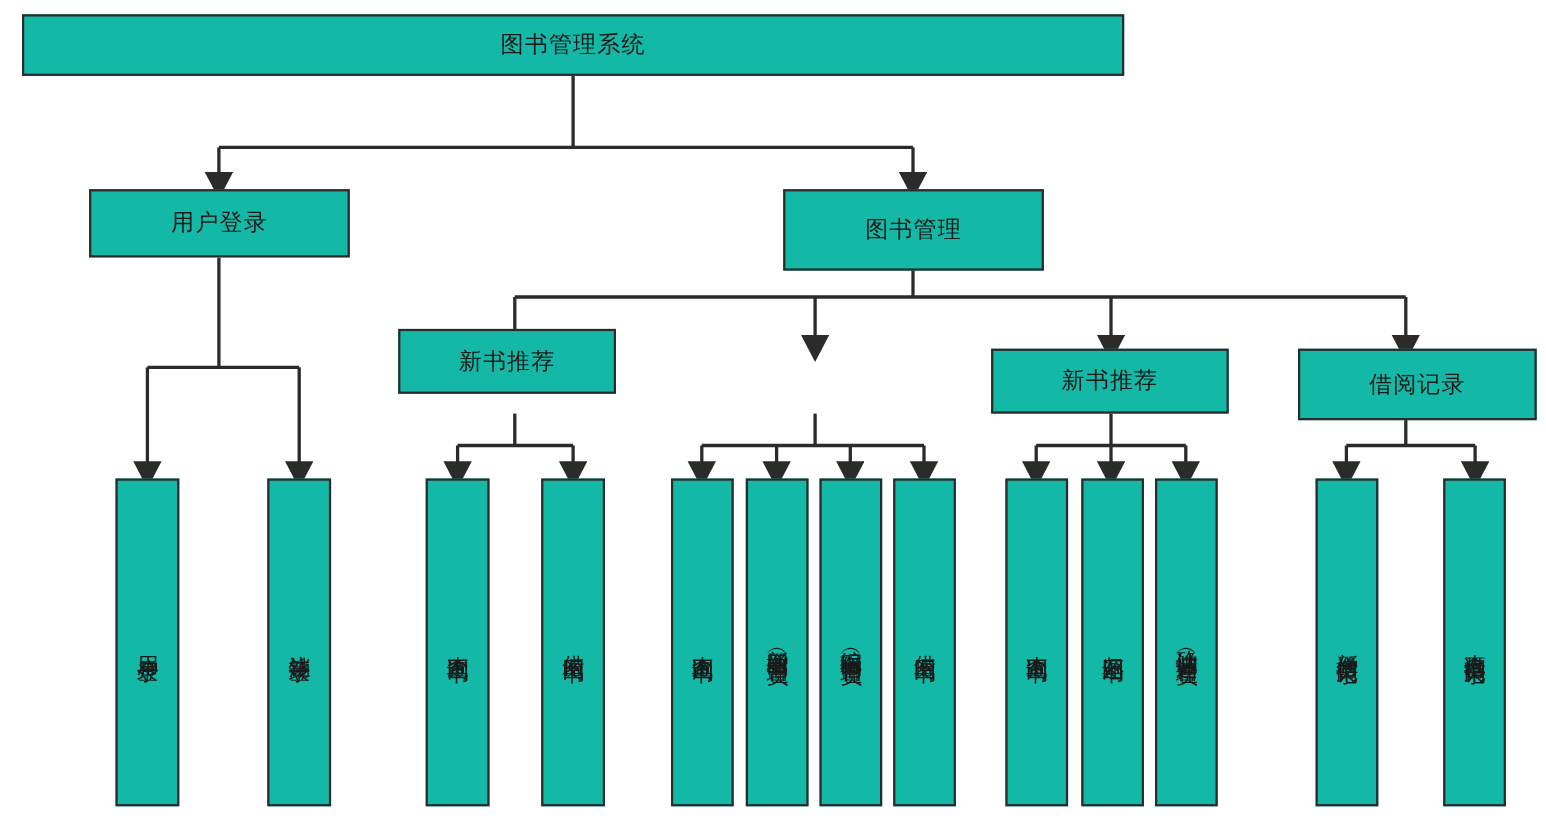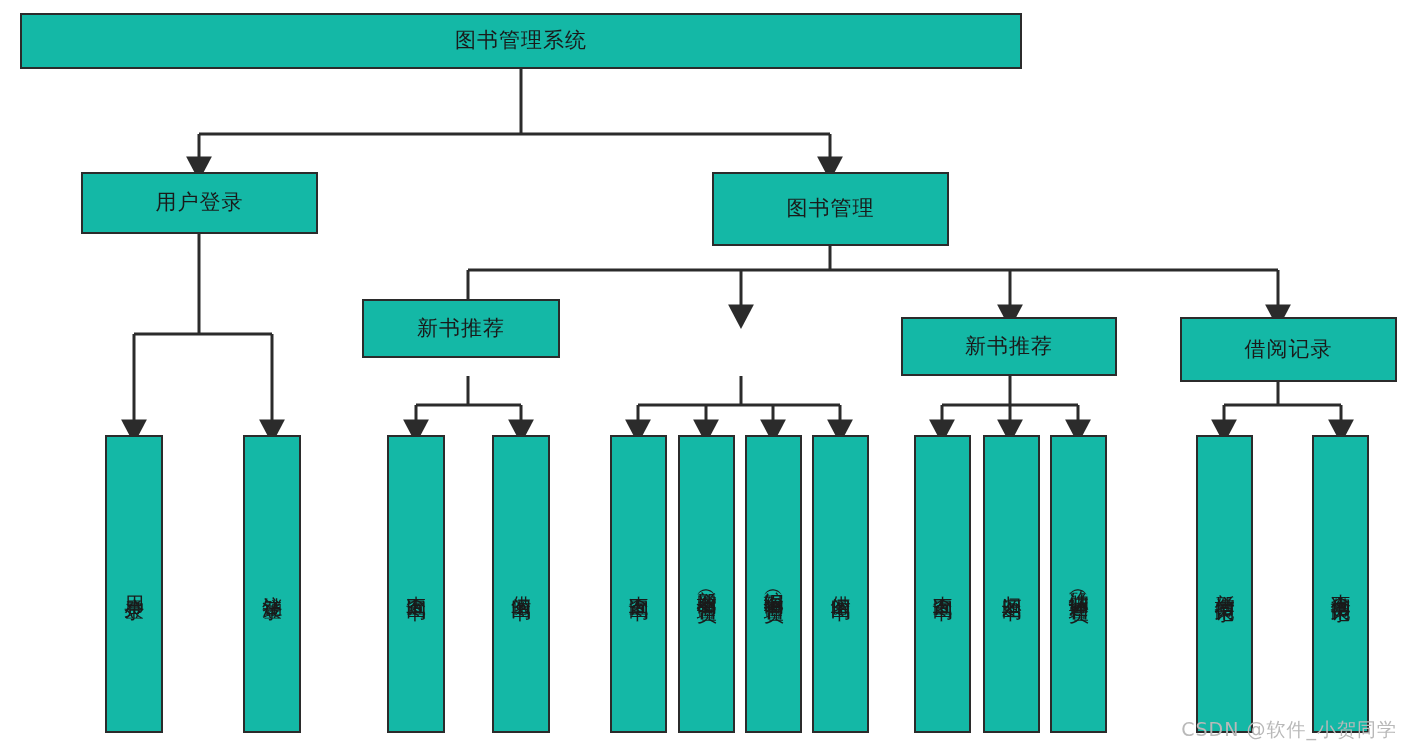--- a/index.html
+++ b/index.html
@@ -176,15 +176,14 @@
     <span class="v-label">确认归还（管理员）</span>
   </div>
 
   <div class="node v-node" style="left:1196px;top:435px;width:57px;height:298px;">
     <span class="v-label">新增借阅记录</span>
   </div>
   <div class="node v-node" style="left:1312px;top:435px;width:57px;height:298px;">
     <span class="v-label">查询借阅记录</span>
   </div>
 
-  <div id="watermark">CSDN @软件_小贺同学</div>
 
 </div>
 
 </body></html>

